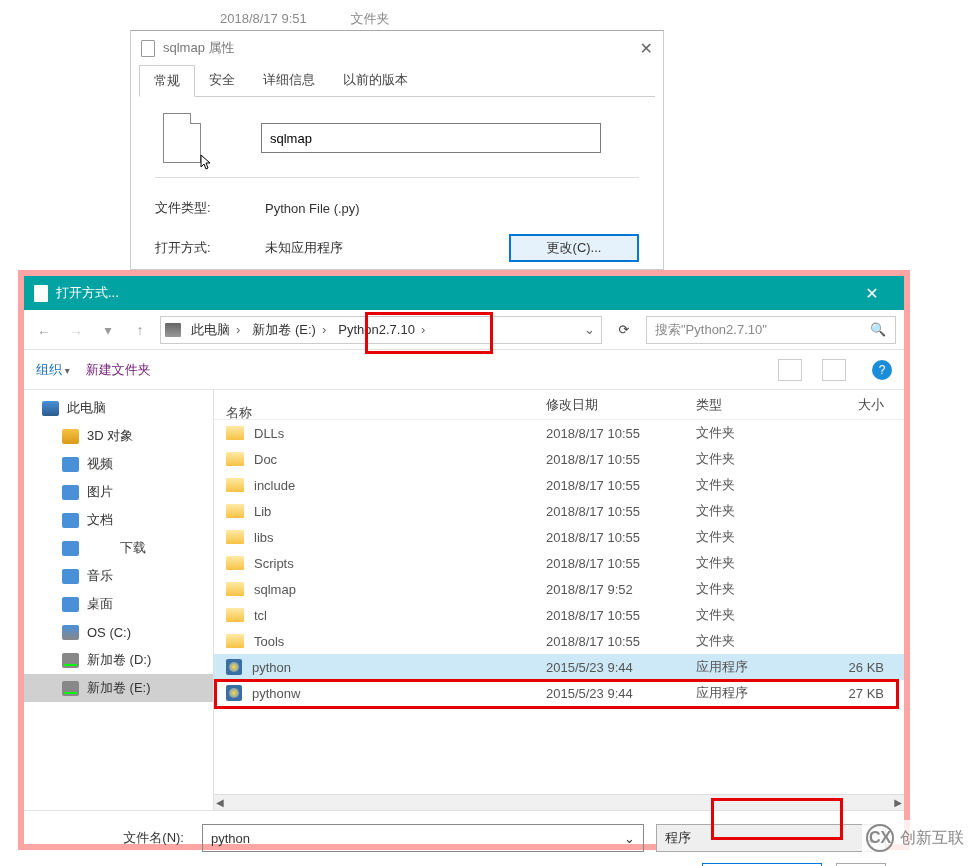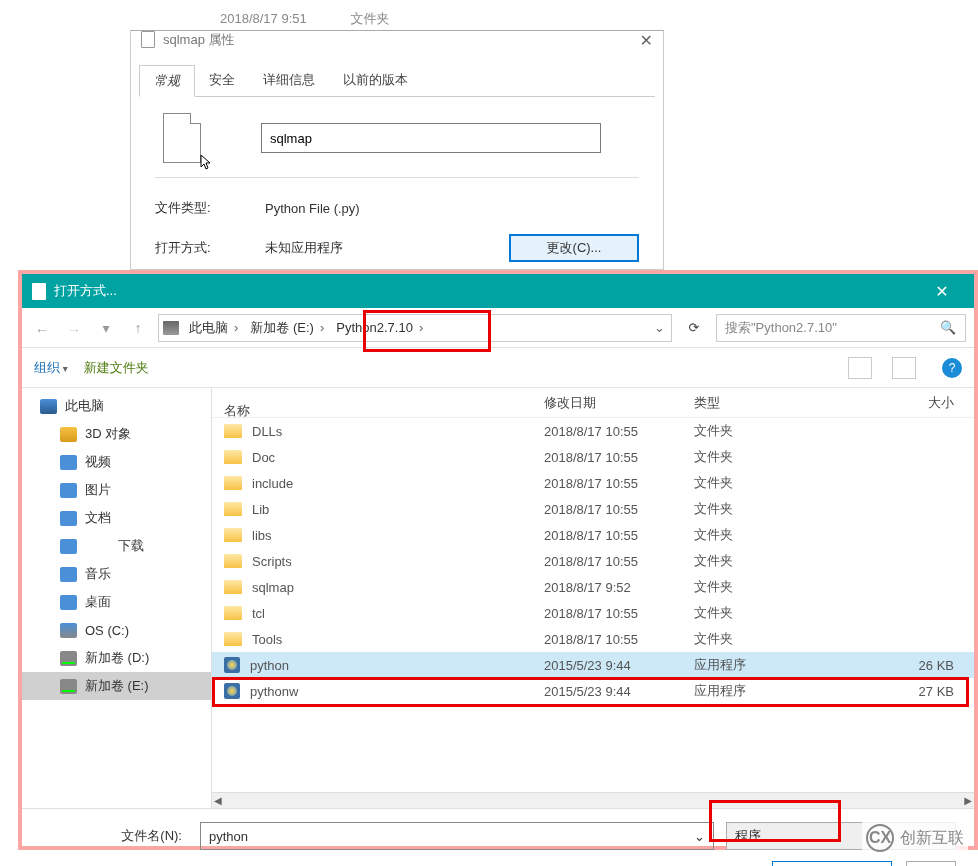--- a/index.html
+++ b/index.html
@@ -4,59 +4,59 @@
 <style>
 * { box-sizing: border-box; margin: 0; padding: 0; font-family: "Microsoft YaHei", "Segoe UI", sans-serif; }
 body { background: #fff; font-size: 13px; color: #333; position: relative; width: 978px; height: 866px; overflow: hidden; }
 
 
 .bg-line { position: absolute; top: 10px; left: 220px; color: #888; font-size: 13px; }
 .bg-line span { margin-right: 40px; }
 
 
 .props-dialog { position: absolute; left: 130px; top: 30px; width: 534px; height: 240px; border: 1px solid #ccc; border-top: 1px solid #aaa; background: #fff; z-index: 1; }
-.props-title { height: 34px; display: flex; padding: 0 10px; color: #777; font-size: 13px; }
+.props-title { height: 34px; display: flex; align-items: center; padding: 0 10px; color: #777; font-size: 13px; }
 .props-title .doc-ic { width: 14px; height: 17px; border: 1px solid #999; border-radius: 1px; margin-right: 8px; position: relative; }
 .props-title .close { margin-left: auto; font-size: 16px; color: #666; }
 .props-tabs { display: flex; border-bottom: 1px solid #ccc; margin: 0 8px; }
 .props-tabs .tab { padding: 6px 14px; color: #444; }
-.props-tabs .tab.active { border: 1px solid #ccc; border-bottom: 1px solid #fff; margin-bottom: -1px; background: #fff; font-style: italic; }
+.props-tabs .tab.active { border: 1px solid #ccc; border-bottom: 1px solid #fff; margin-bottom: -1px; background: #fff; }
 .props-body { padding: 16px 24px; }
 .props-row1 { display: flex; align-items: center; margin-bottom: 10px; border-bottom: 1px solid #ddd; padding-bottom: 14px; }
 .props-row1 .big-doc { width: 38px; height: 50px; border: 1px solid #888; margin-left: 8px; margin-right: 60px; position: relative; }
 .props-row1 .big-doc::before { content: ""; position: absolute; right: -1px; top: -1px; width: 10px; height: 10px; border-left: 1px solid #888; border-bottom: 1px solid #888; background: #fff; }
 .props-row1 .cursor { position: absolute; left: 36px; bottom: -10px; width: 12px; height: 18px; }
 .props-row1 input { width: 340px; height: 30px; border: 1px solid #7a7a7a; padding: 0 8px; font-size: 13px; }
 .props-field { display: flex; align-items: center; height: 40px; }
 .props-field .lbl { width: 110px; color: #333; }
 .props-field .btn { margin-left: auto; width: 130px; height: 28px; border: 2px solid #0078d7; background: #e5f1fb; text-align: center; line-height: 24px; }
 
 
-.open-dialog { position: absolute; left: 18px; top: 270px; width: 960px; height: 580px; background: #fff; border: 4px solid #fca5a5; z-index: 5; }
+.open-dialog { position: absolute; left: 18px; top: 270px; width: 892px; height: 580px; background: #fff; border: 6px solid #fca5a5; z-index: 5; }
 .od-title { height: 34px; background: #00a2a2; color: #fff; display: flex; align-items: center; padding: 0 10px; font-size: 13px; }
 .od-title .doc-ic { width: 14px; height: 17px; background: #fff; margin-right: 8px; border-radius: 1px; }
 .od-title .close { margin-left: auto; width: 44px; text-align: center; font-size: 16px; }
 .od-nav { height: 40px; border-bottom: 1px solid #e0e0e0; display: flex; align-items: center; padding: 0 8px; gap: 8px; }
 .od-nav .arrow { width: 24px; height: 24px; text-align: center; line-height: 24px; color: #999; font-size: 14px; }
 .od-nav .arrow.disabled { opacity: 0.5; }
 .od-nav .path { flex: 1; height: 28px; border: 1px solid #ccc; display: flex; align-items: center; padding: 0 4px; position: relative; }
 .od-nav .path .seg { padding: 0 6px; height: 100%; display: flex; align-items: center; }
 .od-nav .path .seg::after { content: "›"; margin-left: 6px; color: #666; }
 .od-nav .path .seg:last-child::after { content: ""; }
 .od-nav .path .pc-ic { width: 16px; height: 14px; background: linear-gradient(#666,#999); margin-right: 4px; border-radius: 1px; }
 .od-nav .path .dd { position: absolute; right: 6px; color: #666; }
 .od-nav .refresh { width: 28px; height: 28px; text-align: center; line-height: 28px; color: #444; }
 .od-nav .search { width: 250px; height: 28px; border: 1px solid #ccc; display: flex; align-items: center; padding: 0 8px; color: #888; }
 .od-nav .search .mag { margin-left: auto; }
 .red-box-path { position: absolute; border: 3px solid #e60000; left: 341px; top: 36px; width: 128px; height: 42px; z-index: 10; pointer-events: none; }
 
 .od-toolbar { height: 40px; display: flex; align-items: center; padding: 0 12px; gap: 16px; border-bottom: 1px solid #e5e5e5; }
 .od-toolbar .org { color: #1a6fb5; }
 .od-toolbar .org::after { content: " ▾"; font-size: 10px; color: #666; }
-.od-toolbar .newf { color: #4d7c0f; }
+.od-toolbar .newf { color: #701a75; }
 .od-toolbar .spacer { flex: 1; }
 .od-toolbar .view-ic { width: 24px; height: 22px; border: 1px solid #ccc; display: inline-block; margin-left: 4px; }
 .od-toolbar .help { width: 20px; height: 20px; border-radius: 50%; background: #1a8cd8; color: #fff; text-align: center; line-height: 20px; font-size: 12px; margin-left: 10px; }
 
 .od-body { display: flex; height: 420px; }
 .od-side { width: 190px; border-right: 1px solid #e0e0e0; overflow-y: auto; padding: 4px 0; }
 .side-item { display: flex; align-items: center; height: 28px; padding-left: 28px; gap: 8px; }
 .side-item.selected { background: #d0d0d0; }
 .side-item .ic { width: 17px; height: 15px; display: inline-block; }
 .ic-pc { background: linear-gradient(#4a90d9,#2b5a8c); border-radius: 2px; }

